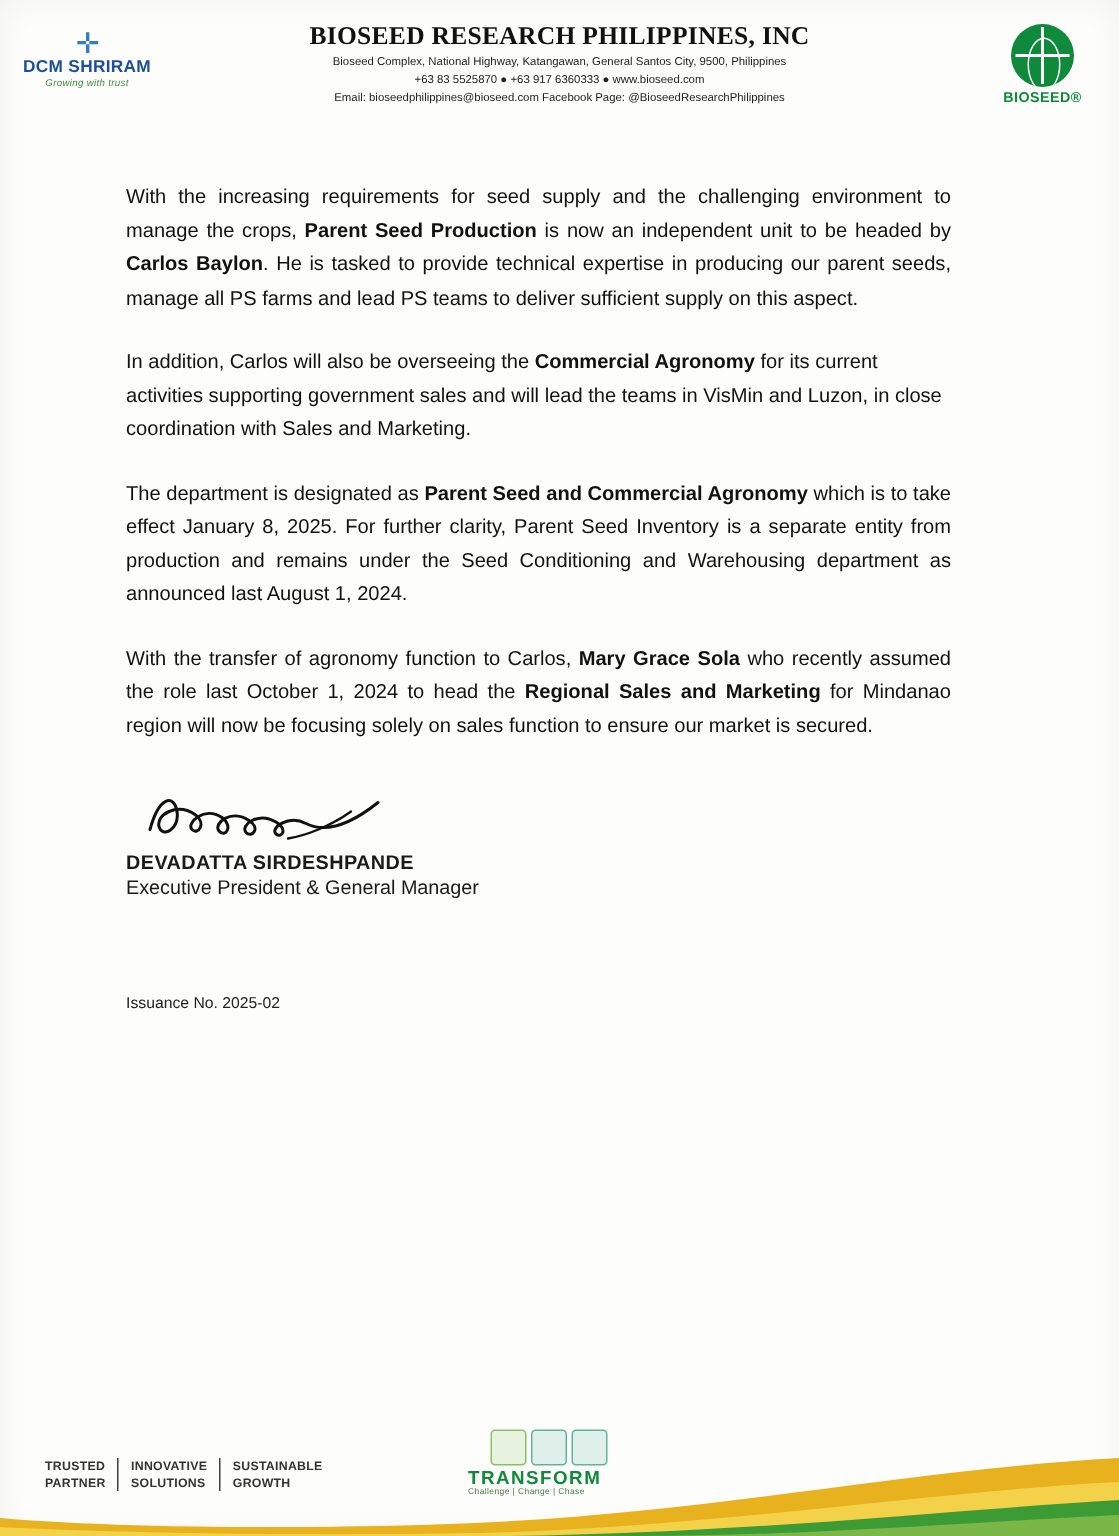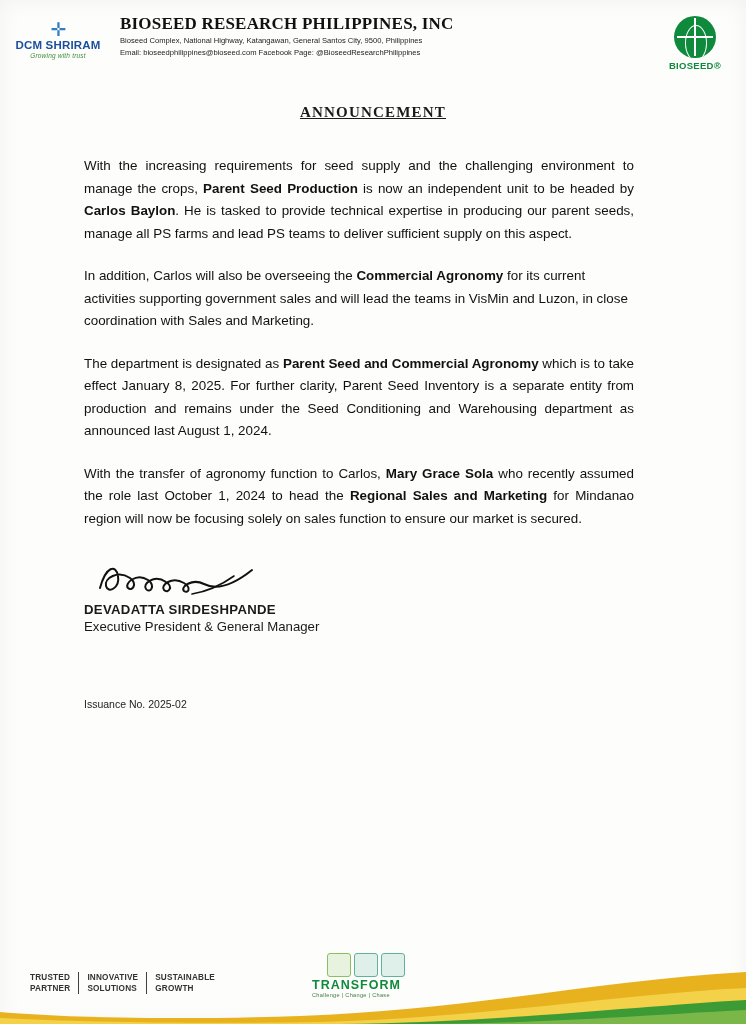--- a/index.html
+++ b/index.html
@@ -60,20 +60,21 @@
     letter-spacing: 0.2px;
     margin-top: 1px;
     font-style: italic;
   }
 
   .head-center {
     position: absolute;
     left: 120px;
     right: 120px;
     top: 14px;
+    text-align: center;
   }
   .head-center .company {
     font-family: "Liberation Serif", serif;
     font-size: 17px;
     font-weight: bold;
     letter-spacing: 0.2px;
     color: #111;
   }
   .head-center .addr,
   .head-center .phone,
@@ -289,32 +290,32 @@
 
     <div class="logo-dcm">
       <span class="mark">✛</span>
       <span class="name">DCM SHRIRAM</span>
       <span class="tag">Growing with trust</span>
     </div>
 
     <div class="head-center">
       <div class="company">BIOSEED RESEARCH PHILIPPINES, INC</div>
       <div class="addr">Bioseed Complex, National Highway, Katangawan, General Santos City, 9500, Philippines</div>
+      <div class="phone">+63 83 5525870 ● +63 917 6360333 ● www.bioseed.com</div>
       <div class="email">Email: bioseedphilippines@bioseed.com Facebook Page: @BioseedResearchPhilippines</div>
     </div>
 
     <div class="logo-bioseed">
       <div class="globe">
         <div class="ring"></div>
       </div>
       <div class="bname">BIOSEED®</div>
     </div>
   </div>
 
-  <div class="doc-title">ANNOUNCEMENT</div>
 
   <div class="body-wrap">
     <p class="para" id="p1"><span>With the increasing requirements for seed supply and the challenging environment to manage the crops, </span><span class="b">Parent Seed Production</span><span> is now an independent unit to be headed by </span><span class="b">Carlos Baylon</span><span>. He is tasked to provide technical expertise in producing our parent seeds, manage all PS farms and lead PS teams to deliver sufficient supply on this aspect.</span></p>
     <p class="para j2" id="p2"><span>In addition, Carlos will also be overseeing the </span><span class="b">Commercial Agronomy</span><span> for its current activities supporting government sales and will lead the teams in VisMin and Luzon, in close coordination with Sales and Marketing.</span></p>
     <p class="para" id="p3"><span>The department is designated as </span><span class="b">Parent Seed and Commercial Agronomy</span><span> which is to take effect January 8, 2025.  For further clarity, Parent Seed Inventory is a separate entity from production and remains under the Seed Conditioning and Warehousing department as announced last August 1, 2024.</span></p>
     <p class="para" id="p4"><span>With the transfer of agronomy function to Carlos, </span><span class="b">Mary Grace Sola</span><span> who recently assumed the role last October 1, 2024 to head the </span><span class="b">Regional Sales and Marketing</span><span> for Mindanao region will now be focusing solely on sales function to ensure our market is secured.</span></p>
   </div>
 
   <div class="sig-block">
     <svg class="sig-svg" width="200" height="44" viewBox="0 0 200 44">

